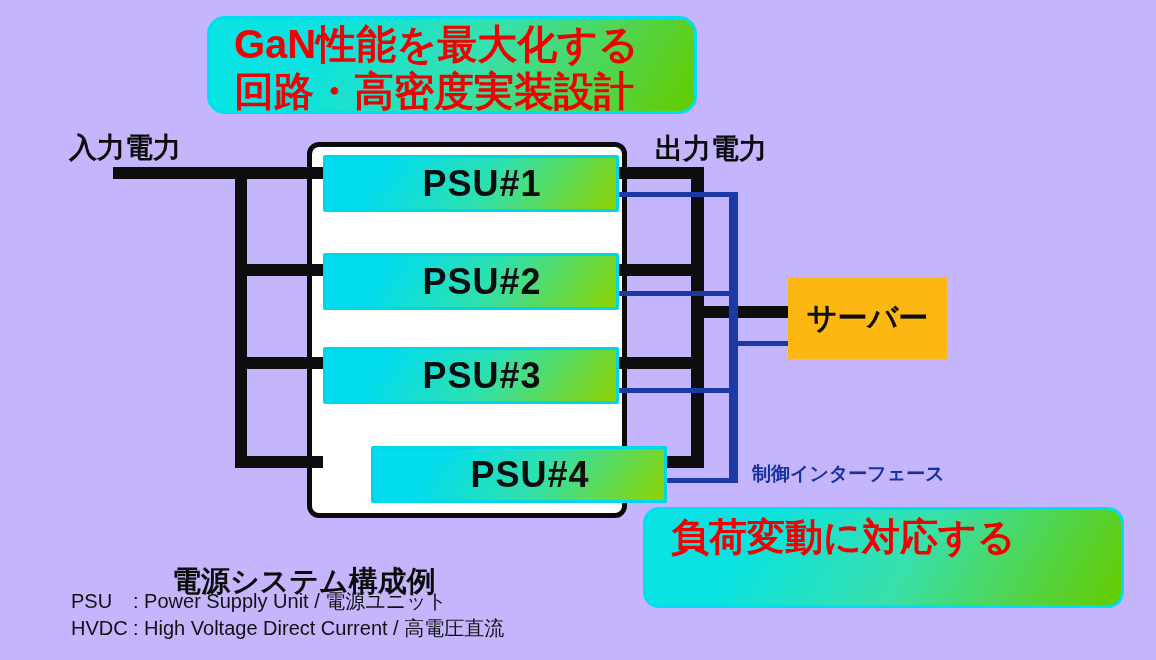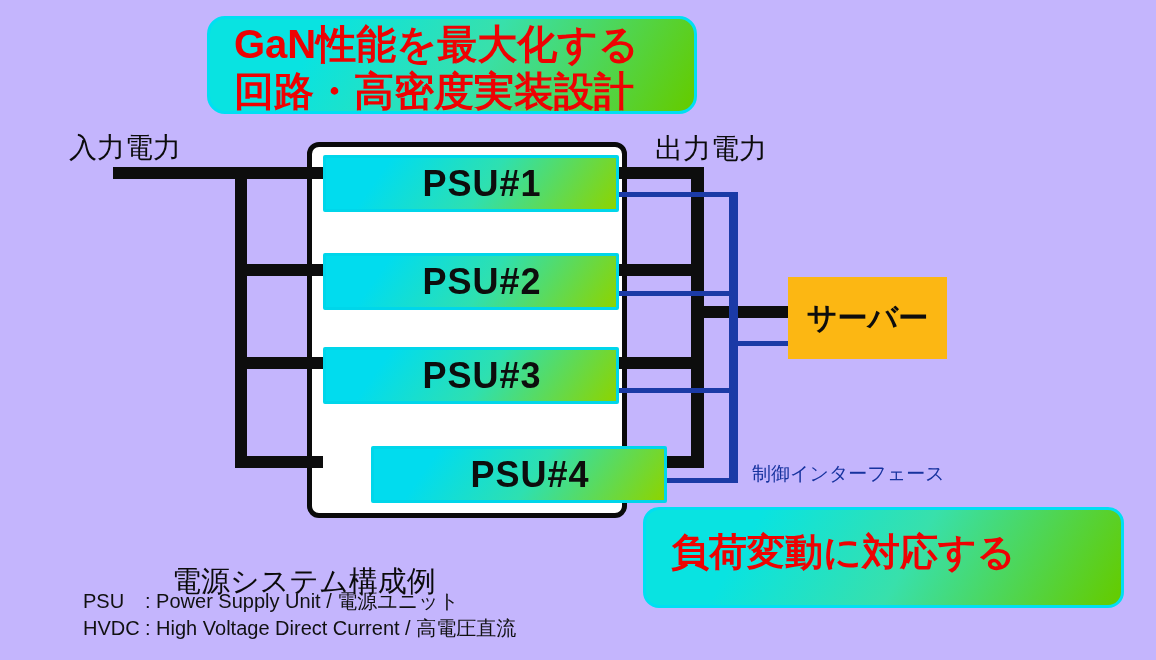--- a/index.html
+++ b/index.html
@@ -9,31 +9,31 @@
   }
   
   .banner{
     position:absolute;border-radius:18px;border:3px solid #00dff2;
     background:linear-gradient(120deg,#09e3e1 22%,#38e0ab 55%,#63cc04 98%);
     color:#ee0202;font-weight:bold;box-sizing:border-box;
   }
   .banner .bline{white-space:nowrap;}
   #top-banner{left:207px;top:16px;width:490px;height:98px;padding:2px 0 0 24px;
     font-size:40px;line-height:47px;}
-  #bottom-banner{left:643px;top:507px;width:481px;height:101px;padding:18px 0 0 25px;
+  #bottom-banner{left:643px;top:507px;width:481px;height:101px;padding:3px 0 0 25px;
     font-size:38px;line-height:48px;border-radius:16px;}
   
-  .lbl{position:absolute;color:#0b0b0b;font-weight:normal;white-space:nowrap;z-index:5;}
+  .lbl{position:absolute;color:#0b0b0b;font-weight:bold;white-space:nowrap;z-index:5;}
   #input-power-label{left:69px;top:129px;font-size:28px;}
   #output-power-label{left:655px;top:130px;font-size:28px;}
   #control-interface-label{left:752px;top:461px;font-size:19px;color:#16329e;}
   #diagram-caption{left:172px;top:541px;font-size:29px;margin-top:21px;}
   
   #legend{position:absolute;left:71px;top:588px;font-size:20px;color:#111;z-index:5;}
-  .legend-row{line-height:27px;white-space:nowrap;margin-left:12px;}
+  .legend-row{line-height:27px;white-space:nowrap;}
   .legend-abbr{display:inline-block;min-width:62px;}
   
   #psu-enclosure{position:absolute;left:307px;top:142px;width:320px;height:376px;
     border:5px solid #0a0a0a;border-radius:12px;box-sizing:border-box;z-index:1;background:#fff;}
   .psu-box{
     position:absolute;left:323px;width:296px;height:57px;box-sizing:border-box;
     border:3px solid #00d6ea;border-radius:2px;
     background:linear-gradient(125deg,#01dcee 20%,#2ee0b0 55%,#8dd400 100%);
     display:flex;align-items:center;justify-content:center;
     font-size:36px;font-weight:bold;color:#0d0d0d;z-index:3;letter-spacing:1px;padding-left:22px;

